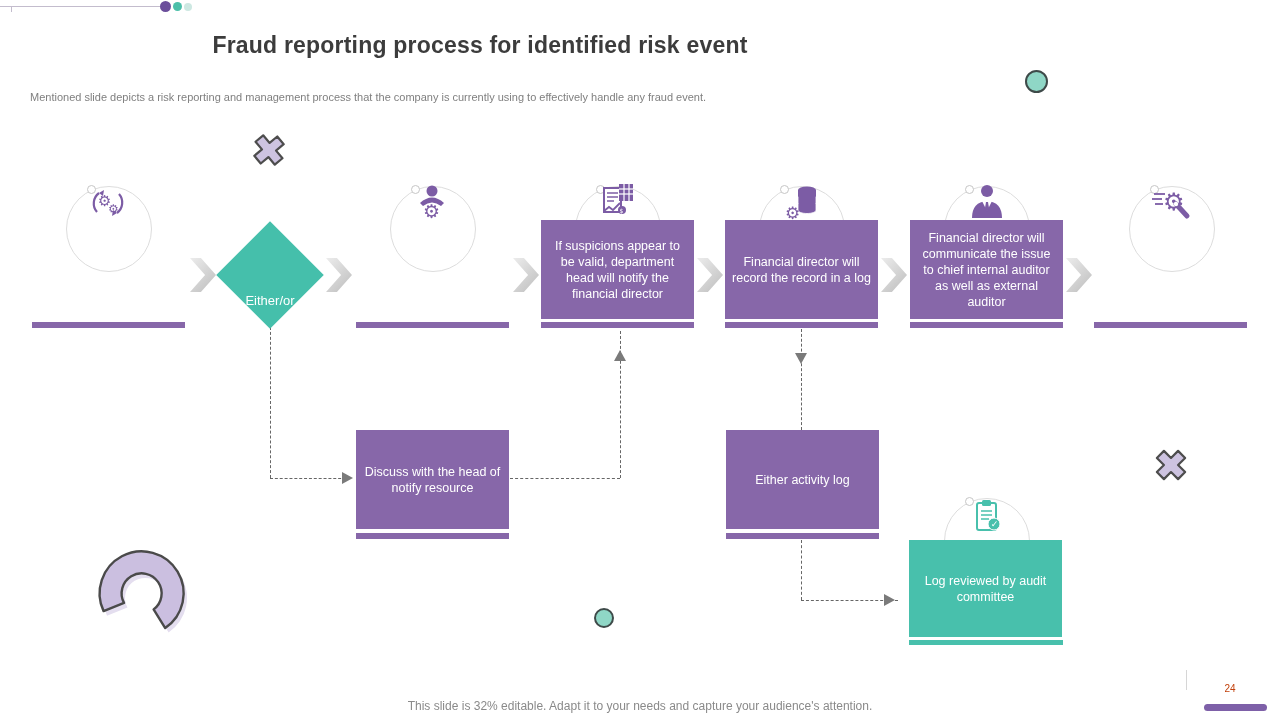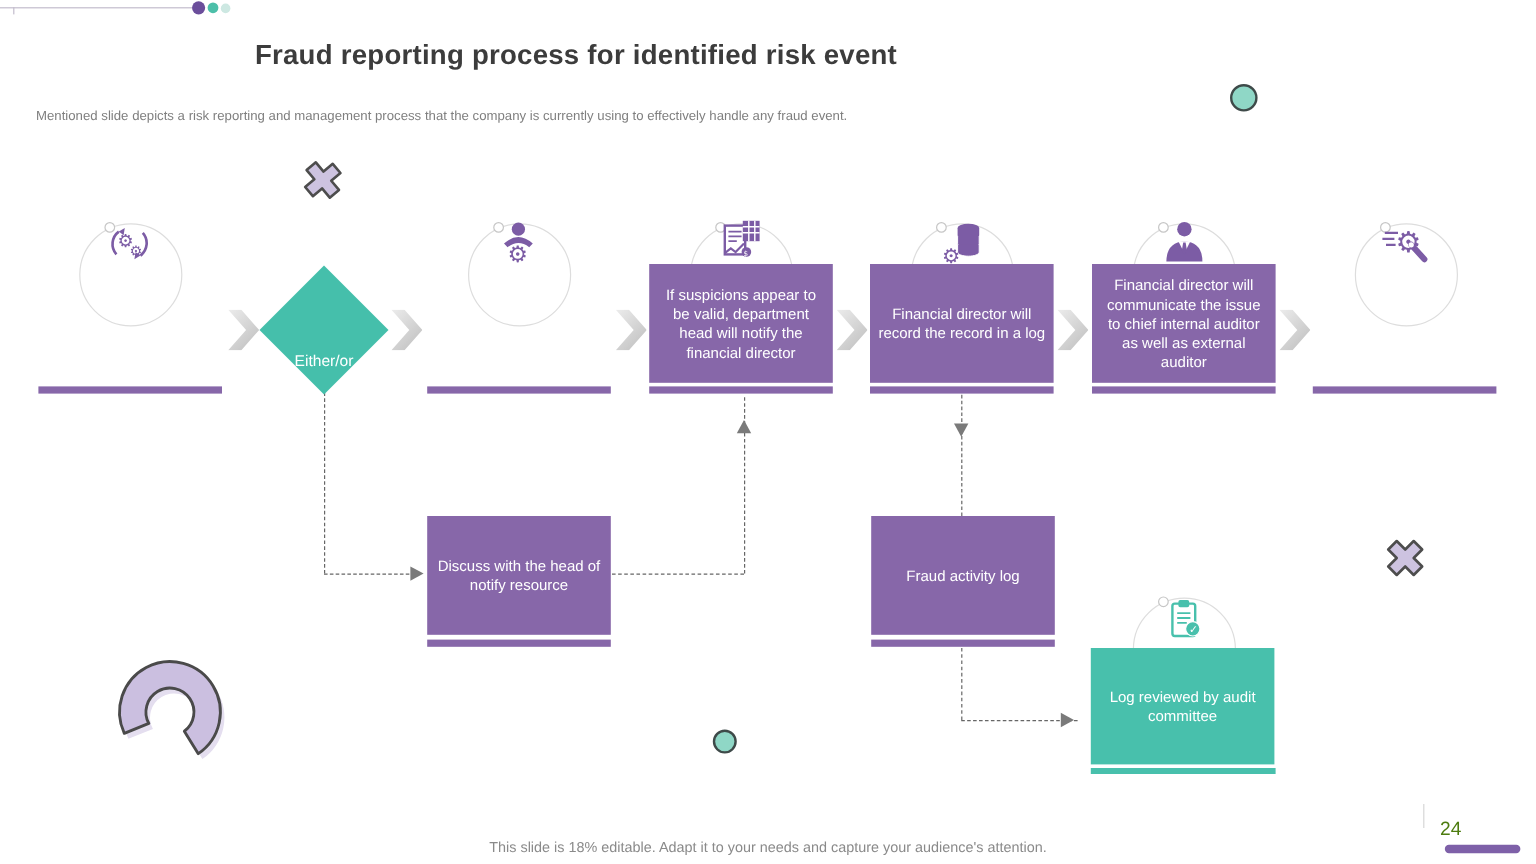--- a/index.html
+++ b/index.html
@@ -48,21 +48,21 @@
   .arr-u{border-left:6px solid transparent;border-right:6px solid transparent;border-bottom:11px solid #7a7a7a;}
   .arr-d{border-left:6px solid transparent;border-right:6px solid transparent;border-top:11px solid #7a7a7a;}
 
   
   .deco{position:absolute;z-index:1;}
   .teal-circle{position:absolute;border-radius:50%;background:#8FD7C6;border:2.5px solid #3e4a49;box-sizing:border-box;}
 
   
   .footer{position:absolute;left:0;top:699px;width:1280px;text-align:center;font-size:12px;color:#8a8a8a;}
   .page-divider{position:absolute;left:1186px;top:670px;width:1px;height:20px;background:#d6d6d6;}
-  .page-num{position:absolute;left:1200px;top:683px;width:60px;text-align:left;font-size:16px;color:#4d7c0f;}
+  .page-num{position:absolute;left:1200px;top:683px;width:60px;text-align:center;font-size:10px;color:#c2410c;}
   .page-bar{position:absolute;left:1204px;top:704px;width:63px;height:7px;border-radius:4px;background:#7E60A8;}
 </style>
 </head>
 <body>
 
 <div class="slide">
 
   <div class="top-line"></div>
   <div class="top-tick"></div>
   <div class="dot" style="left:160px;top:1px;width:11px;height:11px;background:#6B4E9B;"></div>
@@ -170,21 +170,21 @@
   <div class="chev" style="left:697px;"></div>
   <div class="chev" style="left:881px;"></div>
   <div class="chev" style="left:1066px;"></div>
 
   <div class="pbox" style="left:356px;top:430px;">
       <span>Discuss with the head of notify resource</span>
     </div>
   <div class="pbar" style="left:356px;top:533px;"></div>
 
   <div class="pbox" style="left:726px;top:430px;">
-      <span>Fraud activity log</span>
+      <span>Either activity log</span>
     </div>
   <div class="pbar" style="left:726px;top:533px;"></div>
 
   <div class="arc" style="left:944px;top:498px;">
       <div class="arc-ring" style="left:20px;top:-2px;"></div>
     </div>
   <svg class="icon" style="left:965px;top:496px;" width="44" height="44" viewBox="0 0 44 44">
     <rect x="12" y="7" width="19" height="27" rx="2" fill="#fff" stroke="#48C0AC" stroke-width="2"></rect>
     <rect x="17" y="4" width="9" height="6" rx="1.5" fill="#48C0AC"></rect>
     <line x1="16" y1="15" x2="27" y2="15" stroke="#48C0AC" stroke-width="1.5"></line>
@@ -223,18 +223,18 @@
   <div class="teal-circle" style="left:1025px;top:70px;width:23px;height:23px;"></div>
   <div class="teal-circle" style="left:594px;top:608px;width:20px;height:20px;"></div>
 
   <svg class="deco" style="left:88px;top:540px;" width="110" height="100" viewBox="0 0 110 100">
     <g transform="translate(52,52) rotate(8)">
       <path d="M -33.4,24 A 42,42 0 1 1 30,32.2 L 15.9,15.3 A 20,20 0 1 0 -14.3,13 Z" transform="translate(4,4)" fill="#E4DEEF"></path>
       <path d="M -33.4,24 A 42,42 0 1 1 30,32.2 L 15.9,15.3 A 20,20 0 1 0 -14.3,13 Z" fill="#CBBFE0" stroke="#4a4a4a" stroke-width="2.4" stroke-linejoin="round"></path>
     </g>
   </svg>
 
-  <div class="footer">This slide is 18% editable. Adapt it to your needs and capture your audience's attention.</div>
+  <div class="footer">This slide is 32% editable. Adapt it to your needs and capture your audience's attention.</div>
   <div class="page-divider"></div>
   <div class="page-num">24</div>
   <div class="page-bar"></div>
 
 </div>
 
 </body></html>

